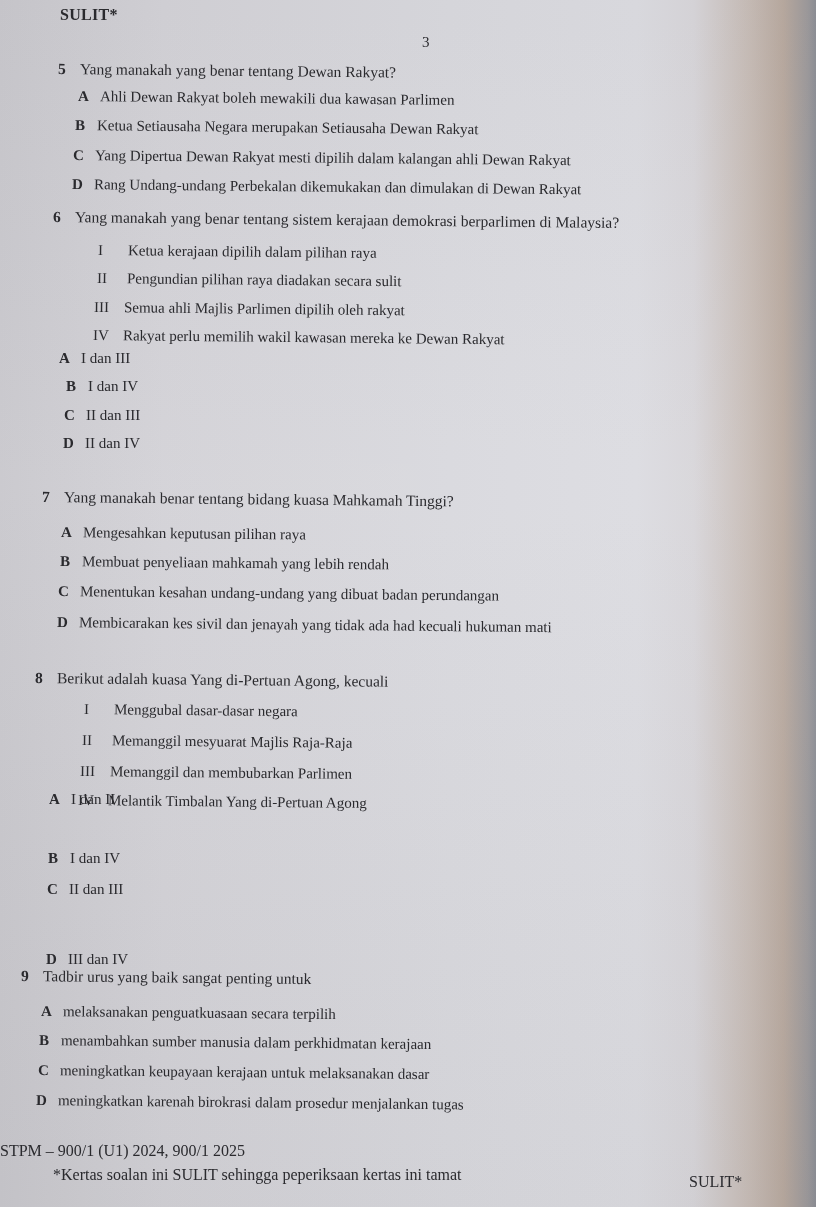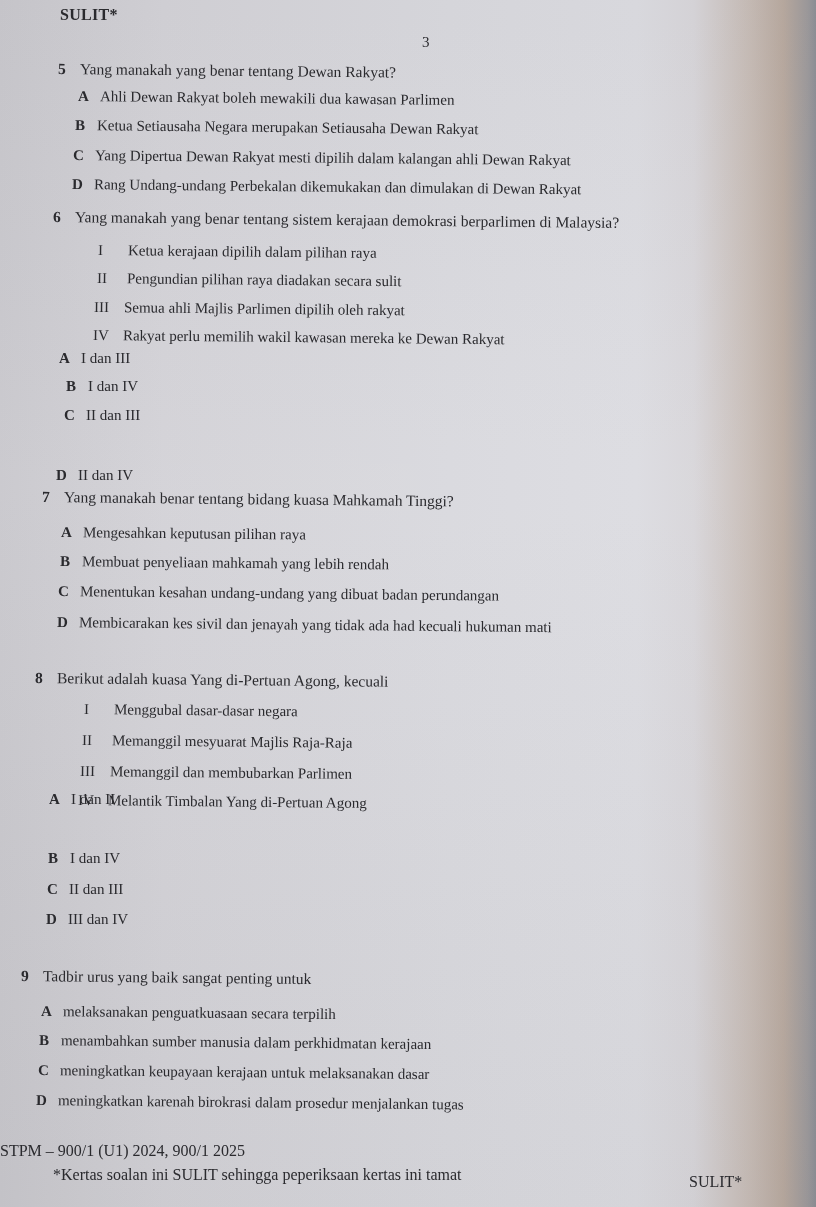--- a/index.html
+++ b/index.html
@@ -46,21 +46,21 @@
   <div class="abs q rot1" style="left:53px; top:208px;">
     <span class="qnum">6</span><span>Yang manakah yang benar tentang sistem kerajaan demokrasi berparlimen di Malaysia?</span>
   </div>
   <div class="abs opt rot1" style="left:98px; top:242px;"><span class="roman">I</span><span>Ketua kerajaan dipilih dalam pilihan raya</span></div>
   <div class="abs opt rot1" style="left:97px; top:270px;"><span class="roman">II</span><span>Pengundian pilihan raya diadakan secara sulit</span></div>
   <div class="abs opt rot1" style="left:94px; top:299px;"><span class="roman">III</span><span>Semua ahli Majlis Parlimen dipilih oleh rakyat</span></div>
   <div class="abs opt rot1" style="left:93px; top:327px;"><span class="roman">IV</span><span>Rakyat perlu memilih wakil kawasan mereka ke Dewan Rakyat</span></div>
   <div class="abs opt" style="left:59px; top:350px;"><span class="letter">A</span><span>I dan III</span></div>
   <div class="abs opt" style="left:66px; top:378px;"><span class="letter">B</span><span>I dan IV</span></div>
   <div class="abs opt" style="left:64px; top:407px;"><span class="letter">C</span><span>II dan III</span></div>
-  <div class="abs opt" style="left:56px; top:435px;margin-top:32px;"><span class="letter">D</span><span>II dan IV</span></div>
+  <div class="abs opt" style="left:63px; top:435px;"><span class="letter">D</span><span>II dan IV</span></div>
 </div>
 
 <div>
   <div class="abs q rot1" style="left:42px; top:488px;">
     <span class="qnum">7</span><span>Yang manakah benar tentang bidang kuasa Mahkamah Tinggi?</span>
   </div>
   <div class="abs opt rot1" style="left:61px; top:524px;"><span class="letter">A</span><span>Mengesahkan keputusan pilihan raya</span></div>
   <div class="abs opt rot1" style="left:60px; top:553px;"><span class="letter">B</span><span>Membuat penyeliaan mahkamah yang lebih rendah</span></div>
   <div class="abs opt rot1" style="left:58px; top:583px;"><span class="letter">C</span><span>Menentukan kesahan undang-undang yang dibuat badan perundangan</span></div>
   <div class="abs opt rot1" style="left:57px; top:614px;"><span class="letter">D</span><span>Membicarakan kes sivil dan jenayah yang tidak ada had kecuali hukuman mati</span></div>
@@ -70,21 +70,21 @@
   <div class="abs q rot1" style="left:35px; top:669px;">
     <span class="qnum">8</span><span>Berikut adalah kuasa Yang di-Pertuan Agong, kecuali</span>
   </div>
   <div class="abs opt rot1" style="left:84px; top:701px;"><span class="roman">I</span><span>Menggubal dasar-dasar negara</span></div>
   <div class="abs opt rot1" style="left:82px; top:732px;"><span class="roman">II</span><span>Memanggil mesyuarat Majlis Raja-Raja</span></div>
   <div class="abs opt rot1" style="left:80px; top:763px;"><span class="roman">III</span><span>Memanggil dan membubarkan Parlimen</span></div>
   <div class="abs opt rot1" style="left:78px; top:792px;"><span class="roman">IV</span><span>Melantik Timbalan Yang di-Pertuan Agong</span></div>
   <div class="abs opt" style="left:49px; top:780px;margin-top:11px;"><span class="letter">A</span><span>I dan II</span></div>
   <div class="abs opt" style="left:48px; top:850px;"><span class="letter">B</span><span>I dan IV</span></div>
   <div class="abs opt" style="left:47px; top:881px;"><span class="letter">C</span><span>II dan III</span></div>
-  <div class="abs opt" style="left:46px; top:911px;"><span class="letter">D</span><span>III dan IV</span></div>
+  <div class="abs opt" style="left:46px; top:951px;"><span class="letter">D</span><span>III dan IV</span></div>
 </div>
 
 <div>
   <div class="abs q rot1" style="left:21px; top:967px;">
     <span class="qnum">9</span><span>Tadbir urus yang baik sangat penting untuk</span>
   </div>
   <div class="abs opt rot1" style="left:41px; top:1003px;"><span class="letter">A</span><span>melaksanakan penguatkuasaan secara terpilih</span></div>
   <div class="abs opt rot1" style="left:39px; top:1032px;"><span class="letter">B</span><span>menambahkan sumber manusia dalam perkhidmatan kerajaan</span></div>
   <div class="abs opt rot1" style="left:38px; top:1062px;"><span class="letter">C</span><span>meningkatkan keupayaan kerajaan untuk melaksanakan dasar</span></div>
   <div class="abs opt rot1" style="left:36px; top:1092px;"><span class="letter">D</span><span>meningkatkan karenah birokrasi dalam prosedur menjalankan tugas</span></div>

